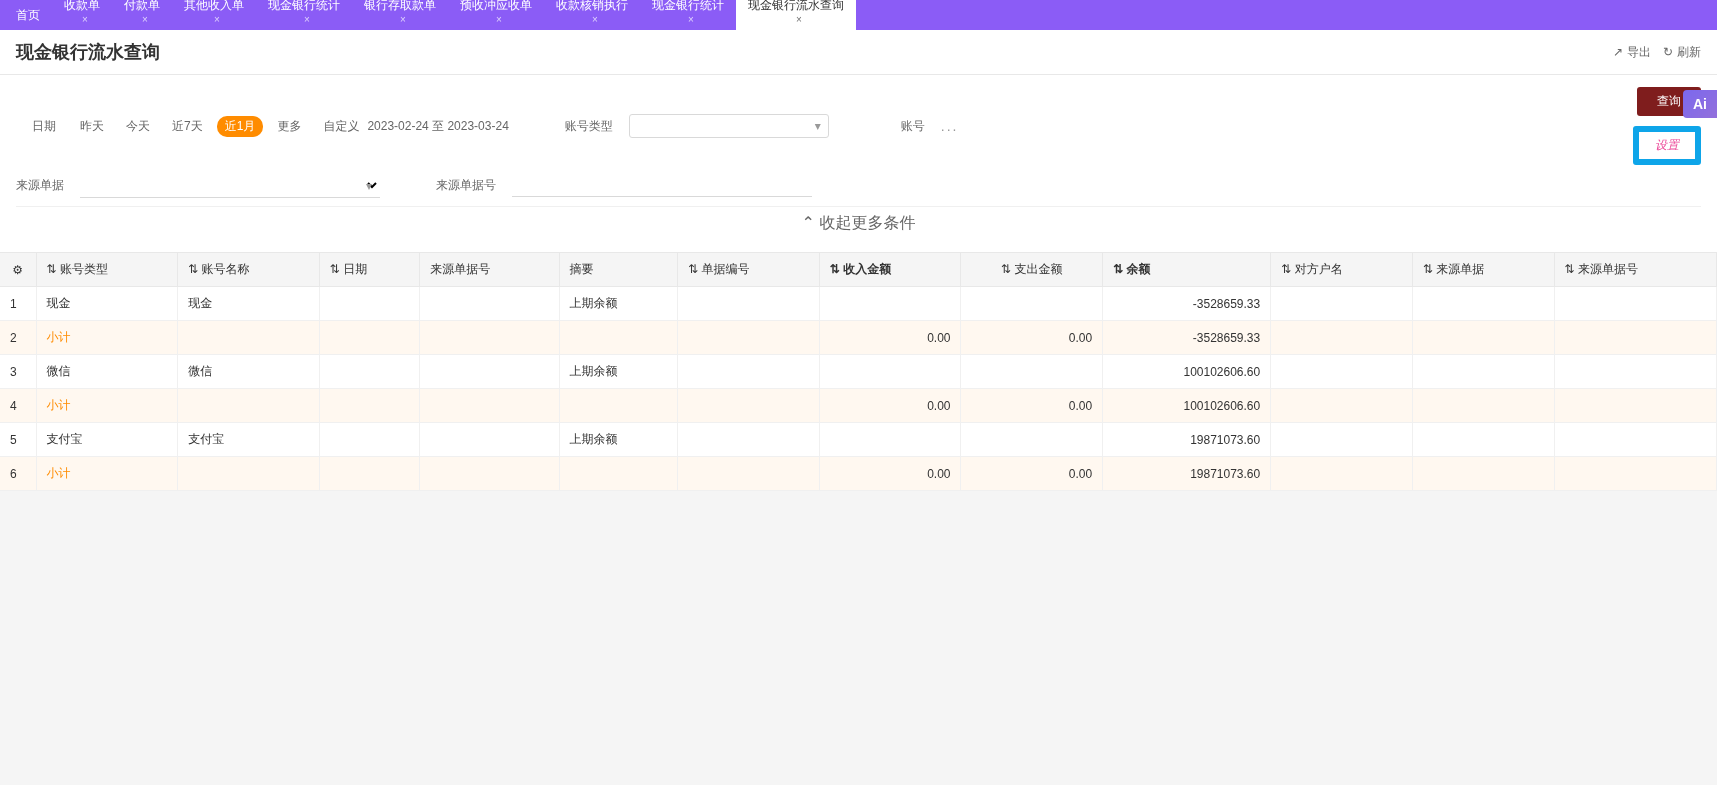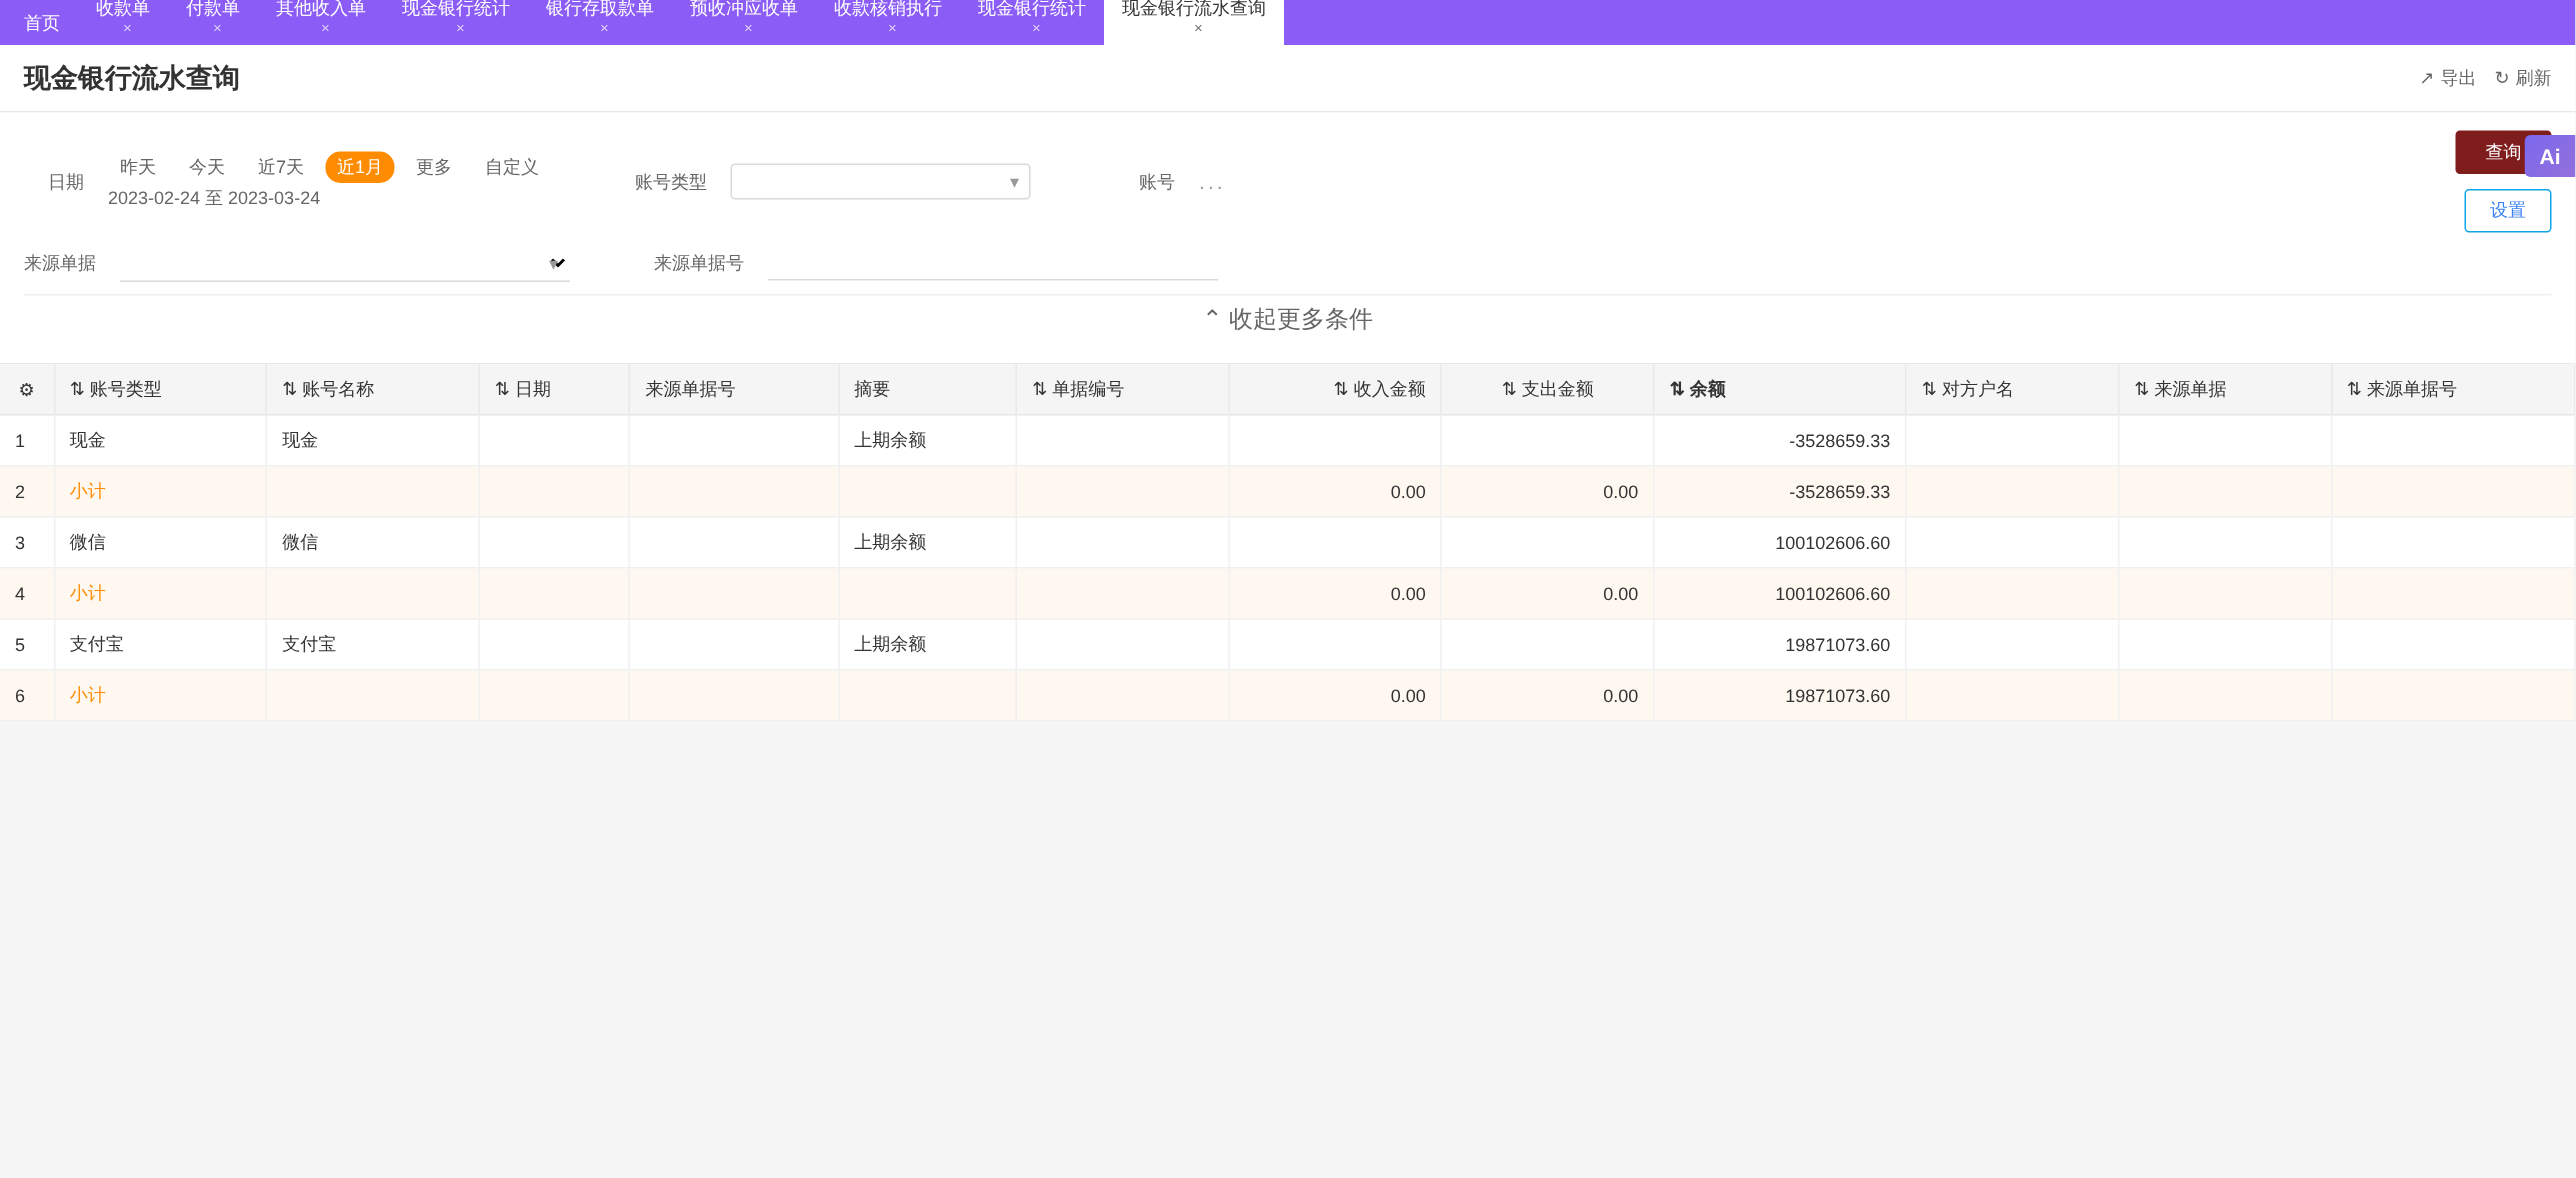--- a/index.html
+++ b/index.html
@@ -108,21 +108,21 @@
       color: #fff;
       border-radius: 10px;
     }
     .date-range-text {
       color: #666;
       font-size: 12px;
       margin-top: 2px;
     }
     .filter-date-group {
       display: flex;
-      flex-direction: column;
+      flex-direction: row;
     }
     .filter-select {
       border: 1px solid #d9d9d9;
       border-radius: 3px;
       padding: 4px 24px 4px 8px;
       min-width: 200px;
       appearance: none;
       background: #fff;
       cursor: pointer;
       font-size: 12px;
@@ -152,27 +152,28 @@
       background: #7f1d1d;
       color: #fff;
       border: none;
       padding: 6px 20px;
       border-radius: 3px;
       cursor: pointer;
       font-size: 12px;
     }
     .settings-btn {
       background: #fff;
-      color: #3b82f6;
-      border: 1px solid #0ea5e9;
+      color: #ec4899;
+      border: 6px solid #0ea5e9;
       padding: 5px 16px;
       border-radius: 3px;
       cursor: pointer;
       font-size: 12px;
       margin-top: 6px;
+      font-style: italic;
     }
     .collapse-bar {
       text-align: center;
       padding: 6px;
       cursor: pointer;
       color: #666;
       font-size: 16px;
       border-top: 1px solid #f0f0f0;
       margin-top: 4px;
     }
@@ -408,21 +409,21 @@
         <th>
           <span>来源单据号</span>
         </th>
         <th>
           <span>摘要</span>
         </th>
         <th>
           <span>⇅</span>
           <span>单据编号</span>
         </th>
-        <th style="text-align:right;">
+        <th style="text-align:left;font-weight:bold;">
           <span>⇅</span>
           <span>收入金额</span>
         </th>
         <th style="text-align:center;">
           <span>⇅</span>
           <span>支出金额</span>
         </th>
         <th style="font-weight:bold;">
           <span>⇅</span>
           <span>余额</span>

